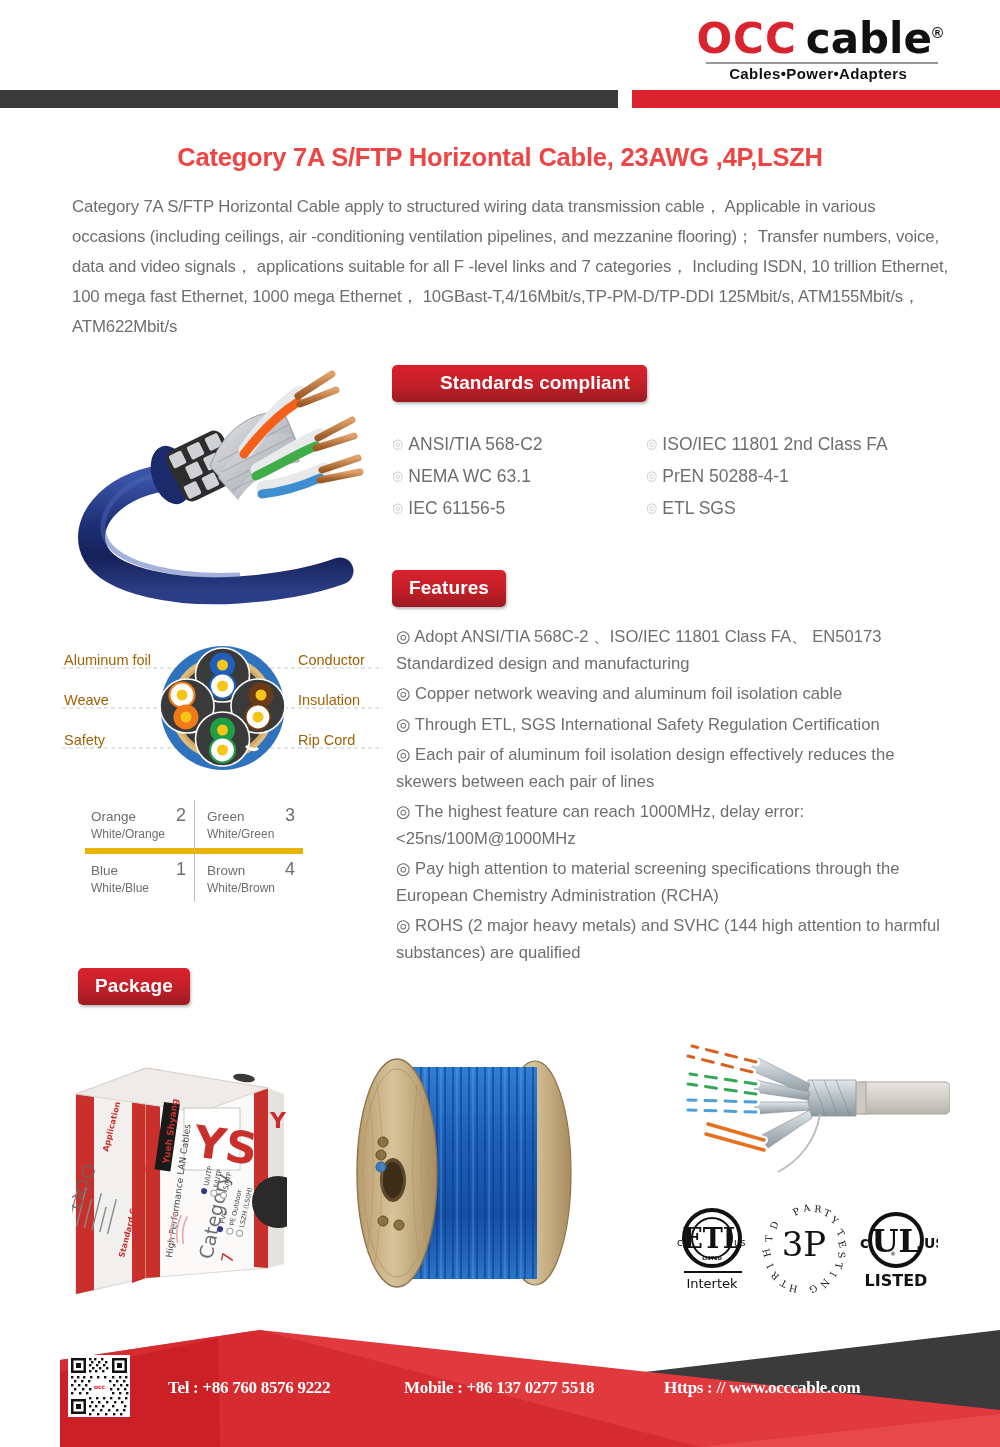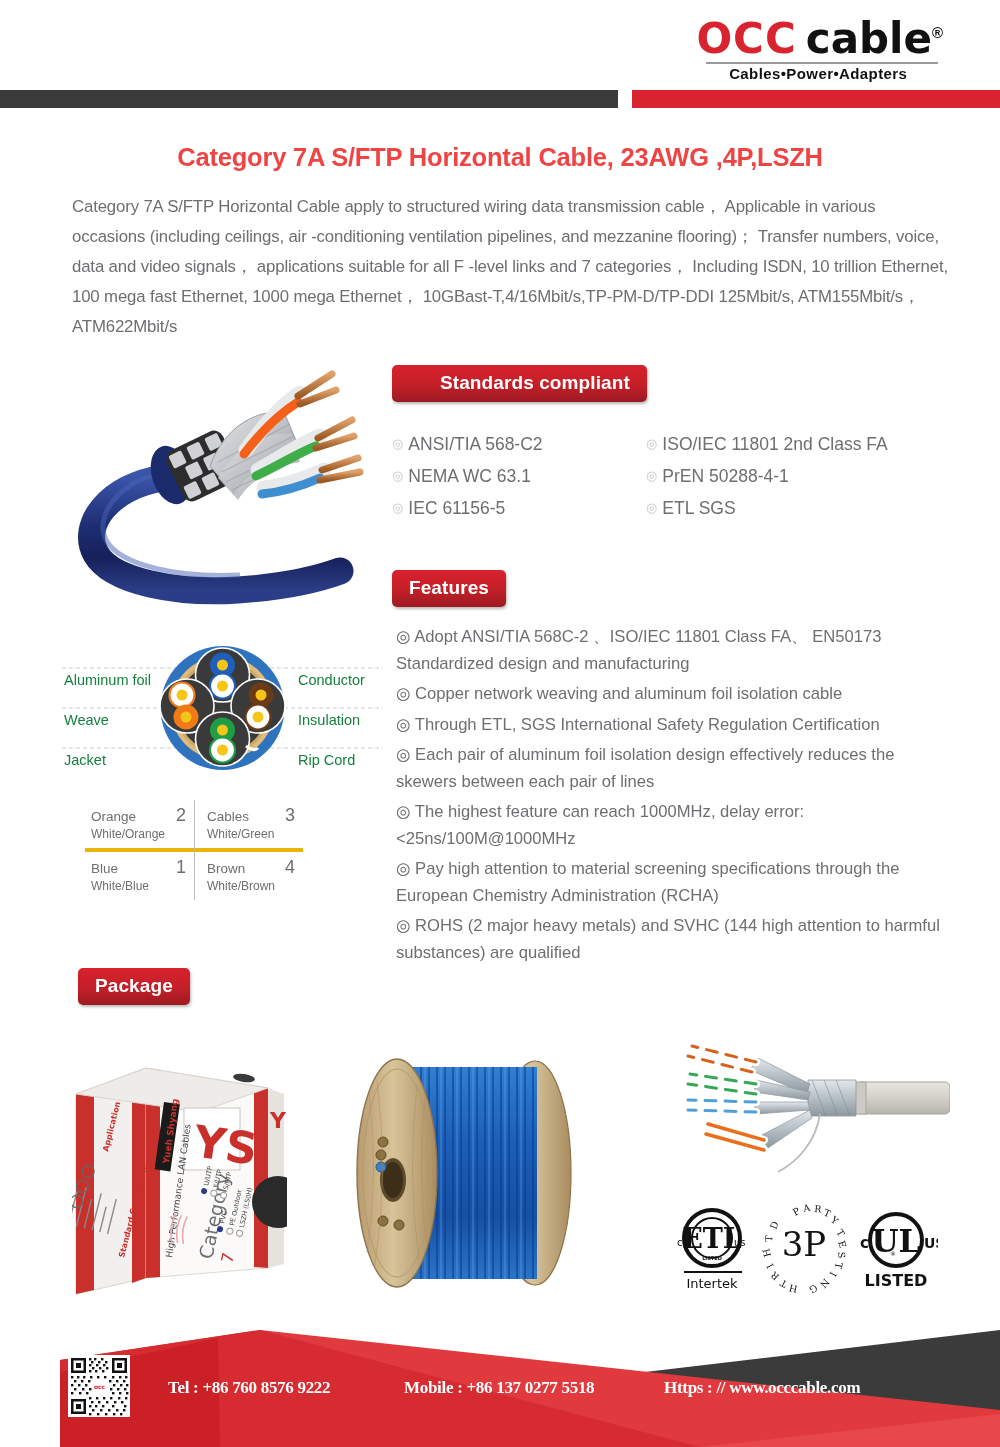--- a/index.html
+++ b/index.html
@@ -54,28 +54,28 @@
   
   .feat-list { position:absolute; left:392px; top:620px; width:570px; }
   .feat-item { font-size:16.6px; line-height:26.5px; color:#6d6e71; margin:4px; }
 
   
   .cable-photo { position:absolute; left:68px; top:358px; width:312px; height:252px; }
 
   
   .xsec { position:absolute; left:60px; top:638px; width:325px; height:140px; }
   .xsec svg { display:block; }
-  .xlabel { position:absolute; font-size:14.5px; color:#15803d; white-space:nowrap;margin-top:20px; }
+  .xlabel { position:absolute; font-size:14.5px; color:#a16207; white-space:nowrap; }
 
   
   .pairs { position:absolute; left:85px; top:800px; width:218px; }
   .pair-row { display:flex; }
   .pair-cell { width:109px; padding:5px 4px 7px 6px; }
   .pair-cell.right { border-left:1px solid #bcbcbc; padding-left:12px; }
-  .pair-row.top .pair-cell { border-bottom:4px solid #eab308; }
+  .pair-row.top .pair-cell { border-bottom:6px solid #eab308; }
   .pair-top-line { display:flex; justify-content:space-between; align-items:baseline; }
   .pair-name { font-size:13.5px; color:#6d6e71; }
   .pair-num { font-size:18px; color:#6d6e71; padding-right:4px; }
   .pair-sub { font-size:12px; color:#6d6e71; margin-top:1px; }
 
   
   .pkg-box { position:absolute; left:72px; top:1032px; width:215px; height:278px; }
   .pkg-spool { position:absolute; left:325px; top:1045px; width:270px; height:255px; }
   .pkg-cut { position:absolute; left:630px; top:1040px; width:320px; height:150px; }
 
@@ -250,38 +250,38 @@
         <circle cx="162.5" cy="92" r="12.5" fill="#1f9e45"></circle>
           <circle cx="162.5" cy="92" r="5.5" fill="#f5c518"></circle>
         <circle cx="162.5" cy="112" r="12.5" fill="#ffffff" stroke="#1f9e45" stroke-width="2.2"></circle>
           <circle cx="162.5" cy="112" r="5.5" fill="#f5c518"></circle>
       </g>
 
       <path d="M186 108 q8 6 12 2" stroke="#ffffff" stroke-width="3" fill="none"></path>
     </svg>
     <span class="xlabel" style="left:4px; top:14px;">Aluminum foil</span>
     <span class="xlabel" style="left:4px; top:54px;">Weave</span>
-    <span class="xlabel" style="left:4px; top:94px;">Jacket</span>
+    <span class="xlabel" style="left:4px; top:94px;">Safety</span>
     <span class="xlabel" style="left:238px; top:14px;">Conductor</span>
     <span class="xlabel" style="left:238px; top:54px;">Insulation</span>
     <span class="xlabel" style="left:238px; top:94px;">Rip Cord</span>
   </div>
 
   <div class="pairs">
     <div class="pair-row top">
       <div class="pair-cell">
         <div class="pair-top-line">
           <span class="pair-name">Orange</span>
           <span class="pair-num">2</span>
         </div>
         <div class="pair-sub">White/Orange</div>
       </div>
       <div class="pair-cell right">
         <div class="pair-top-line">
-          <span class="pair-name">Cables</span>
+          <span class="pair-name">Green</span>
           <span class="pair-num">3</span>
         </div>
         <div class="pair-sub">White/Green</div>
       </div>
     </div>
     <div class="pair-row">
       <div class="pair-cell">
         <div class="pair-top-line">
           <span class="pair-name">Blue</span>
           <span class="pair-num">1</span>

